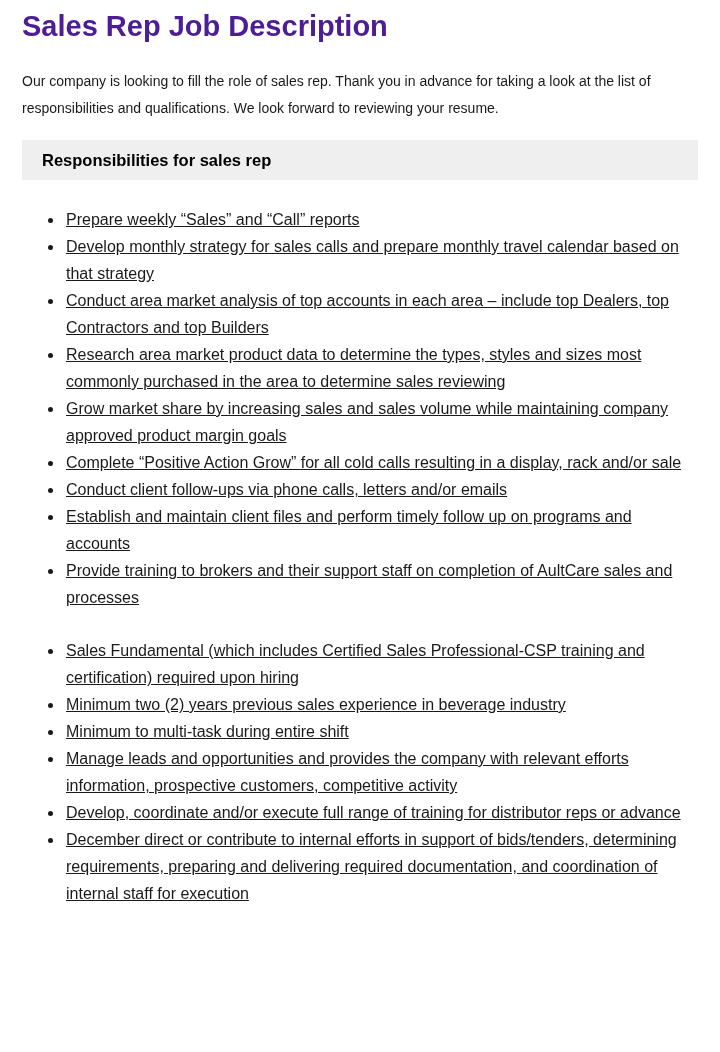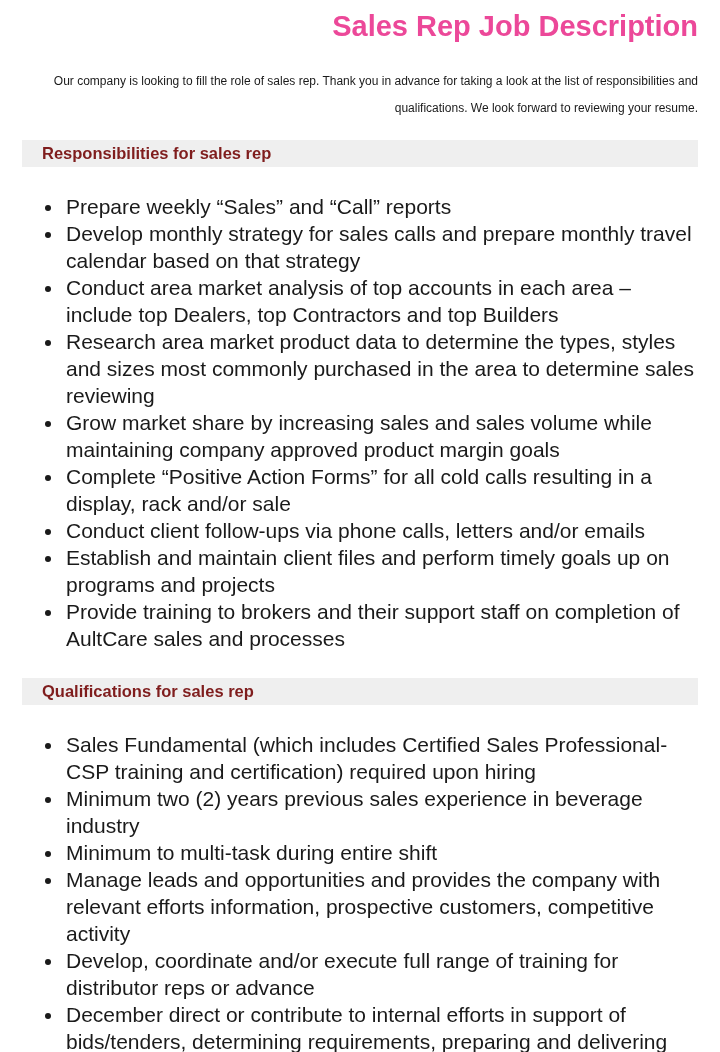--- a/index.html
+++ b/index.html
@@ -11,47 +11,47 @@
     color: #1a1a1a;
   }
   .page {
     width: 720px;
     min-height: 1052px;
     padding: 6px 22px 28px 22px;
   }
   .doc-title {
     font-size: 29px;
     font-weight: 800;
-    text-align: right;
+    text-align: left;
     margin: 0 0 22px 0;
     line-height: 40px;
-    color: #ec4899;
+    color: #4c1d95;
   }
   .intro {
-    font-size: 12px;
+    font-size: 14px;
     line-height: 27px;
     margin: 0 0 18px 0;
-    text-align: right;
   }
   .section-header {
     background: #efefef;
-    height: 27px;
+    height: 40px;
     display: flex;
     align-items: center;
     padding-left: 20px;
     font-size: 16.5px;
     font-weight: 700;
-    color: #7f1d1d;
+    color: #000000;
   }
   .bullet-list {
     list-style: disc;
     margin: 26px 0 26px 0;
     padding-left: 42px;
-    font-size: 21px;
+    font-size: 16px;
     line-height: 27px;
+    text-decoration: underline;
   }
   .bullet-list li {
     padding-left: 2px;
     margin: 0;
   }
   .section { margin-bottom: 2px; }
 </style>
 </head>
 <body>
 
@@ -64,31 +64,28 @@
   <div class="section">
     <div class="section-header">
       <span>Responsibilities for sales rep</span>
     </div>
     <ul class="bullet-list">
       <li>Prepare weekly “Sales” and “Call” reports</li>
       <li>Develop monthly strategy for sales calls and prepare monthly travel calendar based on that strategy</li>
       <li>Conduct area market analysis of top accounts in each area – include top Dealers, top Contractors and top Builders</li>
       <li>Research area market product data to determine the types, styles and sizes most commonly purchased in the area to determine sales reviewing</li>
       <li>Grow market share by increasing sales and sales volume while maintaining company approved product margin goals</li>
-      <li>Complete “Positive Action Forms” for all cold calls resulting in a display, rack and/or sale</li>
+      <li>Complete “Positive Action Grow” for all cold calls resulting in a display, rack and/or sale</li>
       <li>Conduct client follow-ups via phone calls, letters and/or emails</li>
-      <li>Establish and maintain client files and perform timely goals up on programs and projects</li>
+      <li>Establish and maintain client files and perform timely follow up on programs and accounts</li>
       <li>Provide training to brokers and their support staff on completion of AultCare sales and processes</li>
     </ul>
   </div>
 
   <div class="section">
-    <div class="section-header">
-      <span>Qualifications for sales rep</span>
-    </div>
     <ul class="bullet-list">
       <li>Sales Fundamental (which includes Certified Sales Professional-CSP training and certification) required upon hiring</li>
       <li>Minimum two (2) years previous sales experience in beverage industry</li>
       <li>Minimum to multi-task during entire shift</li>
       <li>Manage leads and opportunities and provides the company with relevant efforts information, prospective customers, competitive activity</li>
       <li>Develop, coordinate and/or execute full range of training for distributor reps or advance</li>
       <li>December direct or contribute to internal efforts in support of bids/tenders, determining requirements, preparing and delivering required documentation, and coordination of internal staff for execution</li>
     </ul>
   </div>
 

